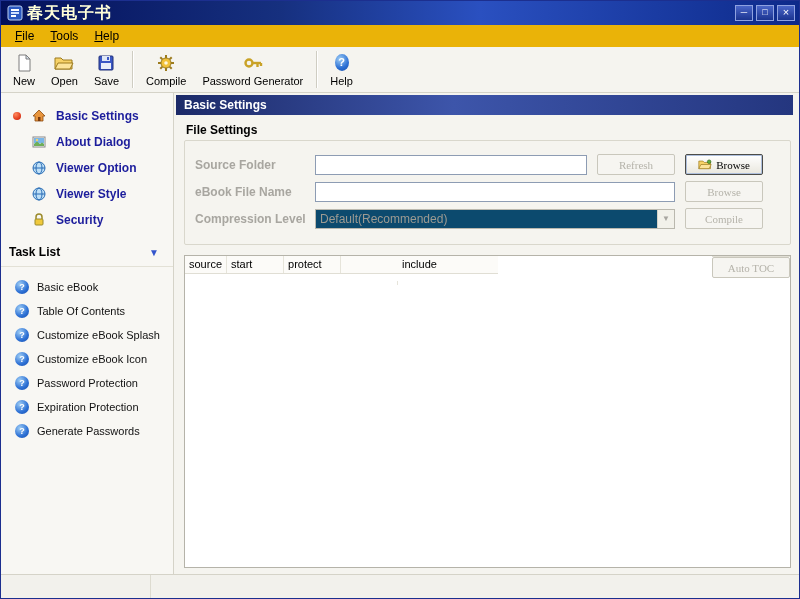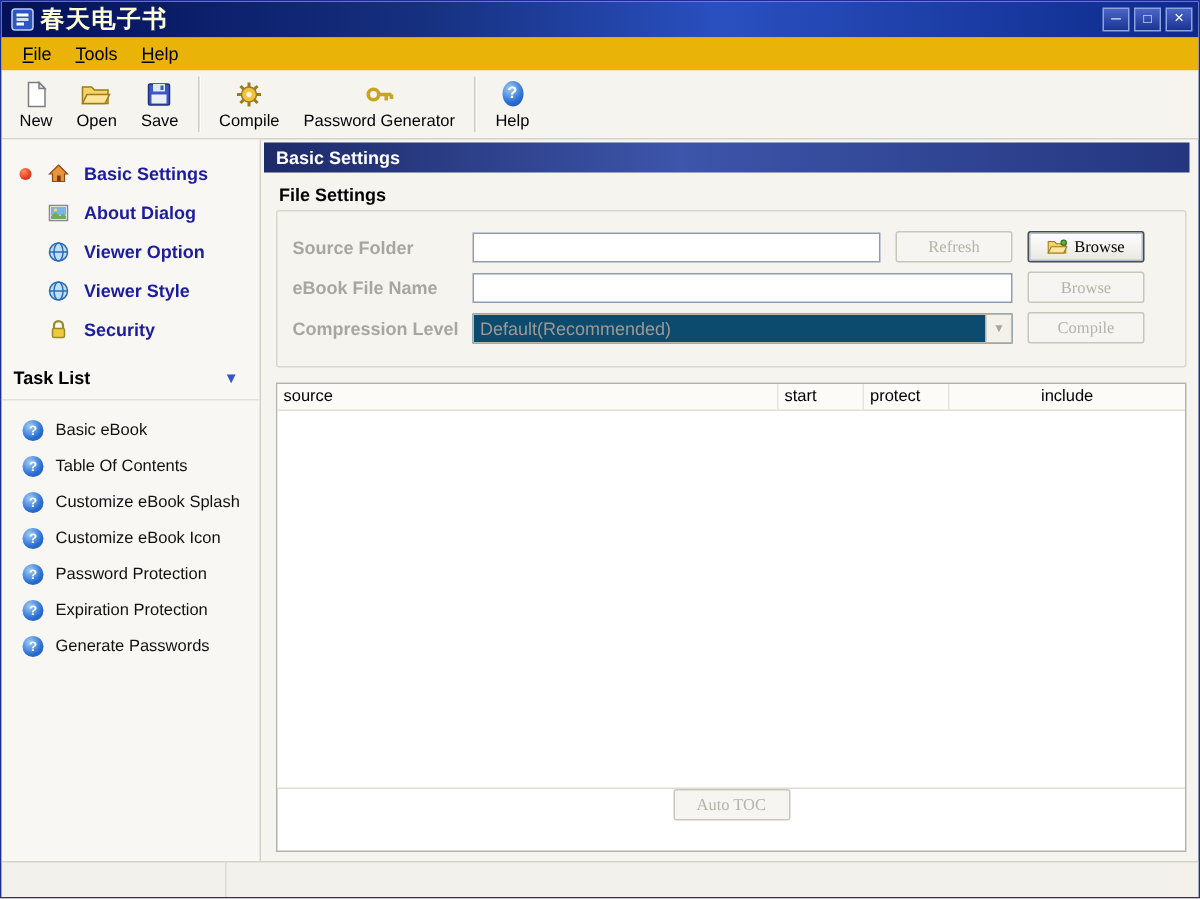--- a/index.html
+++ b/index.html
@@ -82,21 +82,21 @@
   .btn.primary {
     background:linear-gradient(#ffffff,#e9e7de); border:1px solid #4c4c48; color:#000;
     display:inline-flex; align-items:center; justify-content:center; gap:4px;
     box-shadow:0 0 0 1px #aebfdc inset;
   }
   .combo { width:360px; height:20px; border:1px solid #bab8ae; background:#0c4a6e; display:flex; align-items:center; overflow:hidden; }
   .combo .val { font-size:12px; color:#9c9a92; padding-left:4px; flex:1; white-space:nowrap; }
   .combo .arrow { width:17px; height:100%; background:#f2f1ea; border-left:1px solid #d5d3c8; color:#a8a6a0; font-size:8px; display:flex; align-items:center; justify-content:center; }
 
   
-  .table-wrap { flex:1; min-height:0; margin:10px 2px 0 8px; border:1px solid #b5b3a9; background:#fff; display:flex; flex-direction:column; }
+  .table-wrap { flex:1; min-height:0; margin:10px 2px 0 8px; border:1px solid #b5b3a9; background:#fff; display:flex; flex-direction:row; }
   .t-head { display:flex; height:18px; flex:0 0 18px; background:#fcfbf8; border-bottom:1px solid #e0ded4; font-size:11px; color:#000; }
   .t-col { padding:2px 4px; border-right:1px solid #e6e4da; white-space:nowrap; overflow:hidden; }
   .c-source { flex:1; }
   .c-start { width:57px; flex:0 0 57px; }
   .c-protect { width:57px; flex:0 0 57px; }
   .c-search { width:57px; flex:0 0 57px;margin-top:25px; }
   .c-include { width:100px; flex:0 0 100px; border-right:none; }
   .t-body { flex:1; background:#fff; }
   .t-foot { flex:0 0 42px; border-top:1px solid #e0ded4; display:flex; align-items:flex-start; justify-content:center; }
   .t-foot .btn { margin-left:0; }

